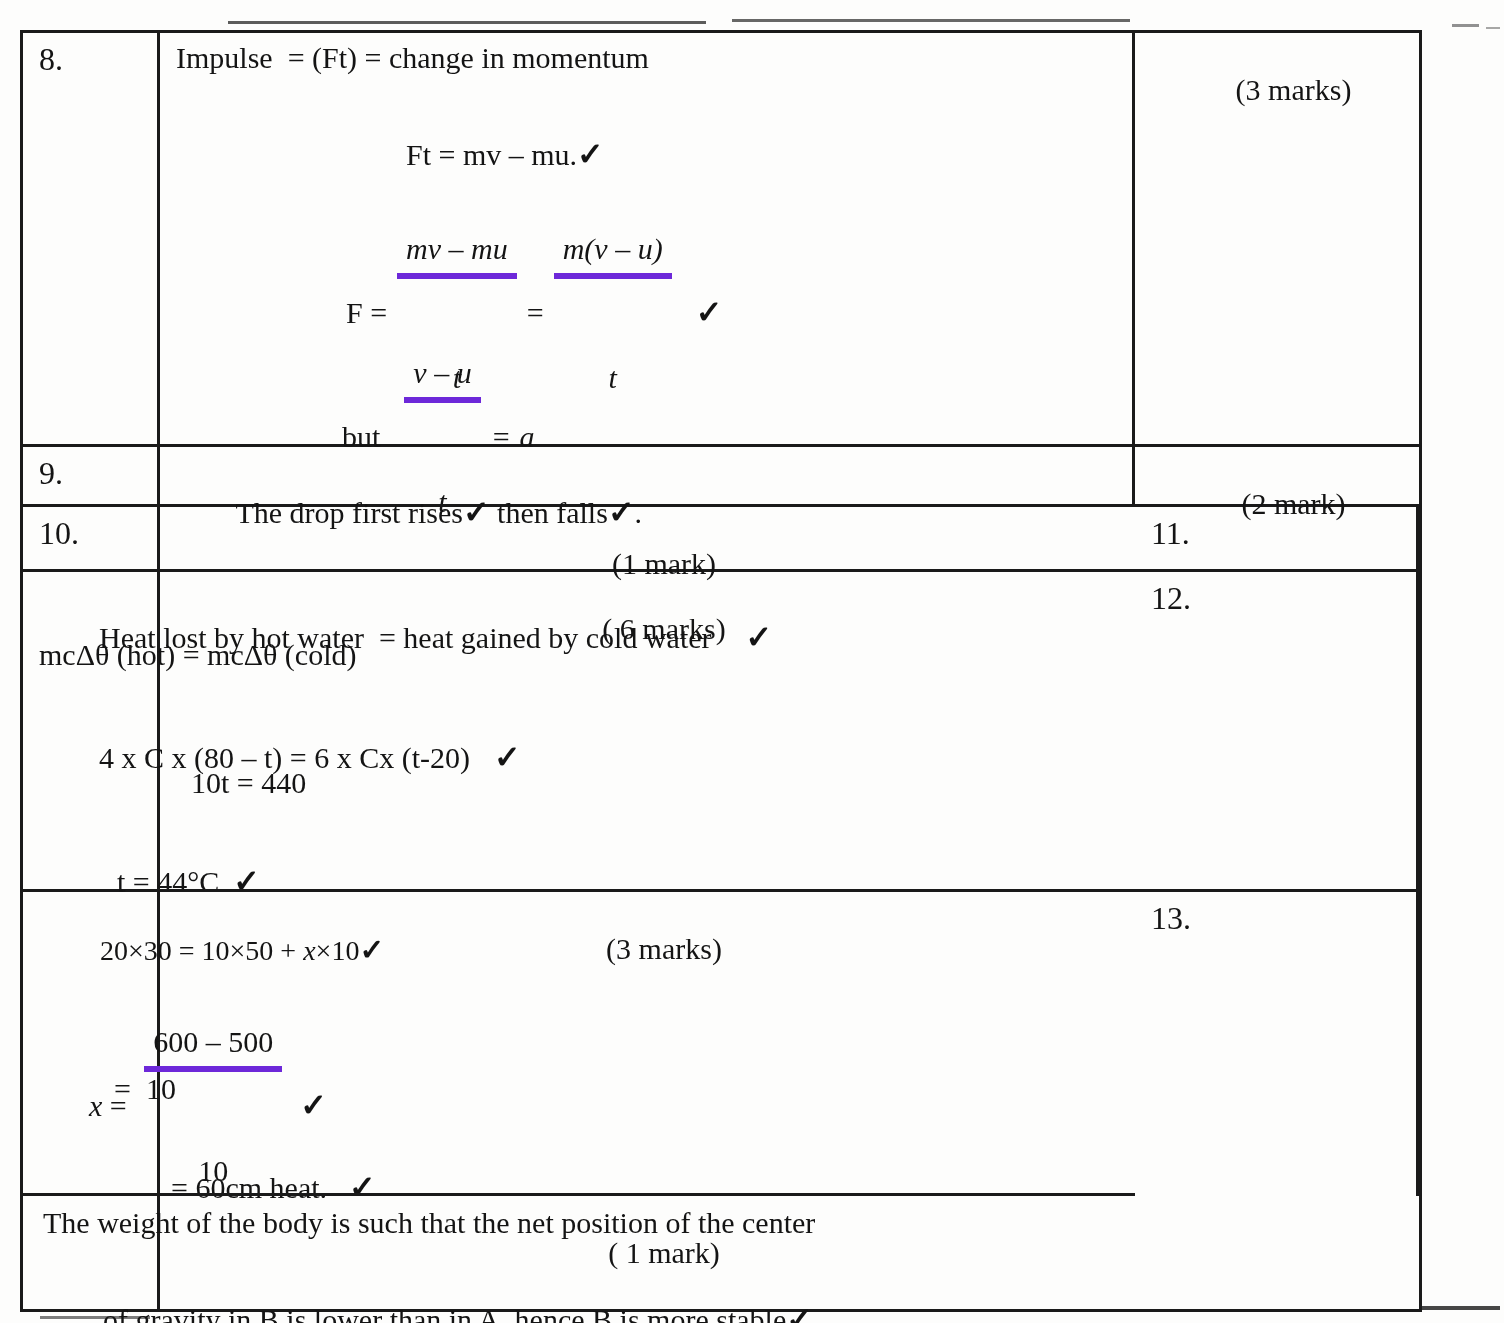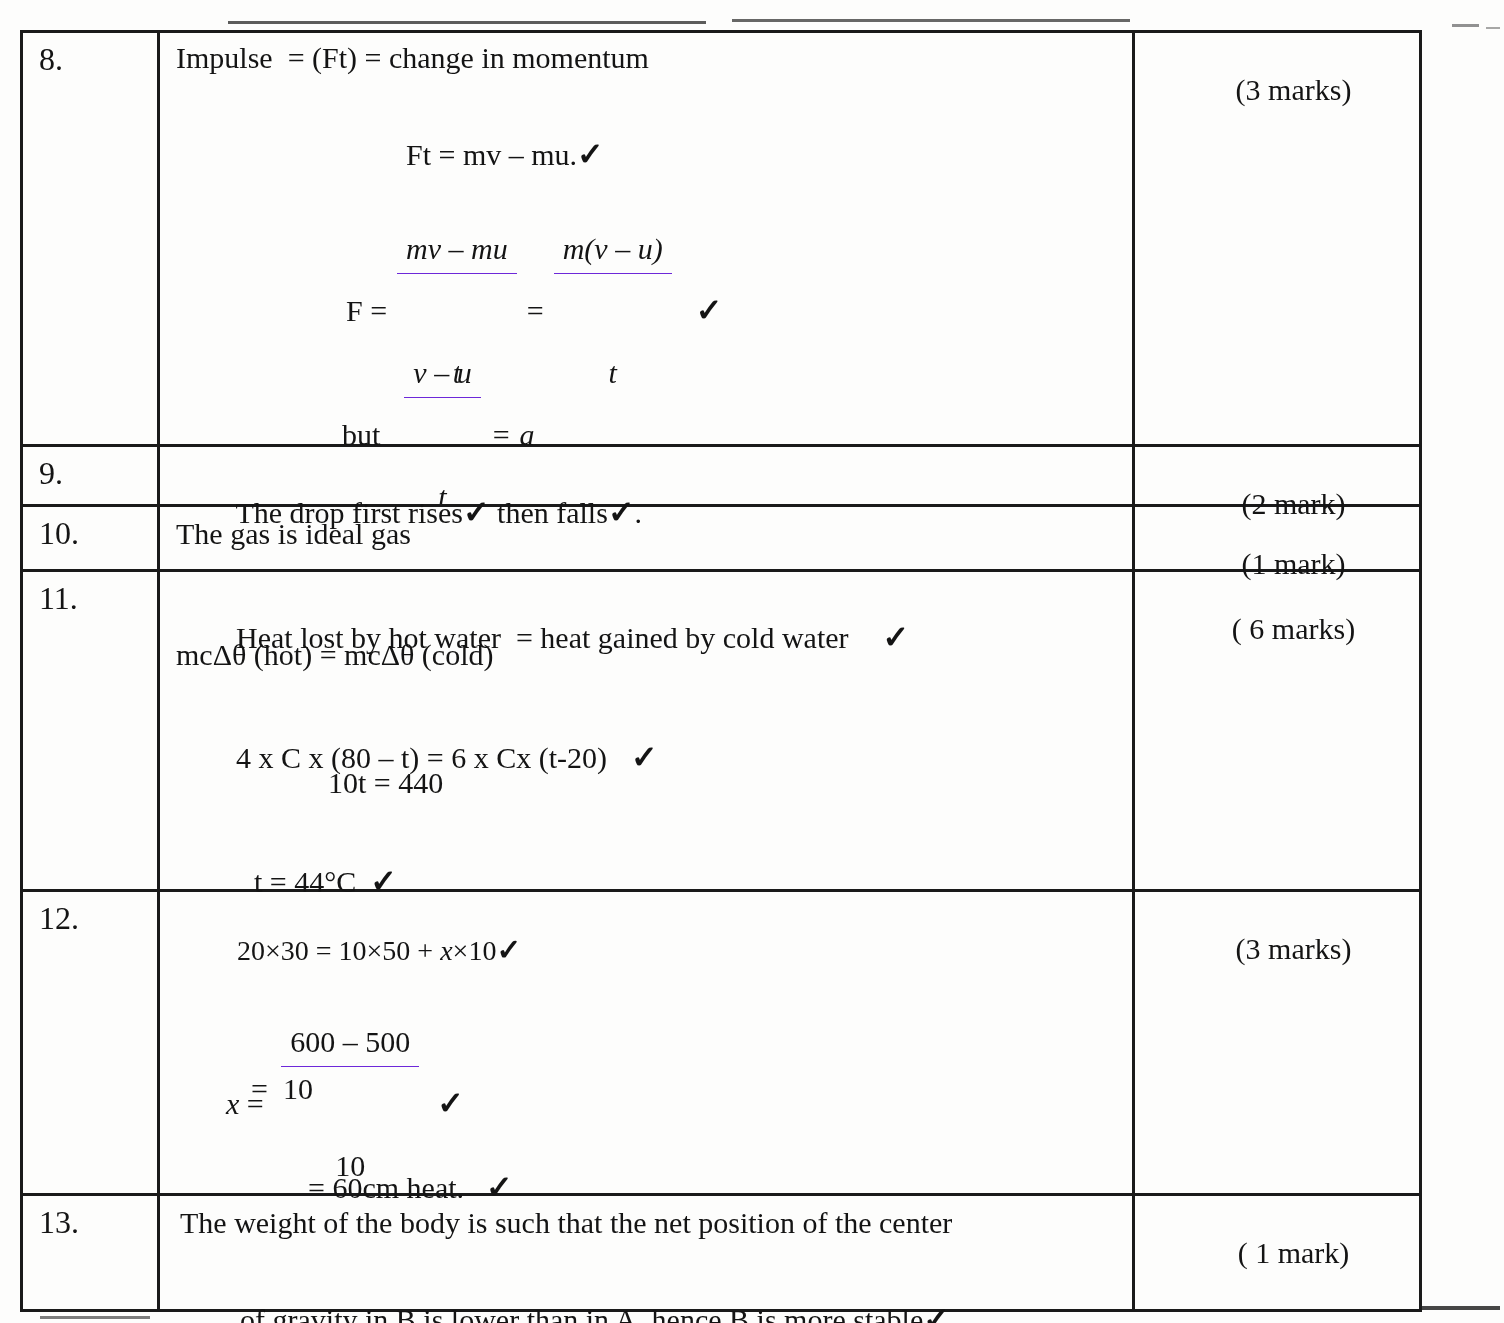--- a/index.html
+++ b/index.html
@@ -13,21 +13,21 @@
   .cell{position:relative;box-sizing:border-box;overflow:visible;padding-left:24px;}
   .c1,.c2{border-right:3px solid #1a1a1a;}
   .rb{border-bottom:3px solid #1a1a1a;}
   .numcell{padding:8px 0 0 16px;font-size:32px;}
   .markscell{text-align:center;padding:6px 12px 0 0;font-size:30px;white-space:pre;}
   .line{position:absolute;white-space:pre;font-size:30px;line-height:1.25;}
   .eqline{display:flex;align-items:center;}
   .it{font-style:italic;}
   .chk{font-weight:700;display:inline-block;font-size:1.06em;}
   .frac{display:inline-block;text-align:center;vertical-align:middle;margin:0 10px;}
-  .frac .fnum{display:block;padding:0 9px 5px;border-bottom:1px solid #6d28d9;}
+  .frac .fnum{display:block;padding:0 9px 5px;border-bottom:6px solid #6d28d9;}
   .frac .fden{display:block;padding-top:5px;}
   .artifact{position:absolute;background:#262626;}
 </style>
 </head>
 <body>
 
 <div class="page">
 
   <div class="artifact" style="left:228px;top:21px;width:478px;height:3px;opacity:.75"></div>
   <div class="artifact" style="left:732px;top:19px;width:398px;height:3px;opacity:.7"></div>
@@ -81,23 +81,20 @@
         <span>The drop first rises</span><span class="chk">✓</span><span> then falls</span><span class="chk">✓</span><span>.</span>
       </div>
     </div>
     <div class="cell rb markscell">
       <span>(2 mark)</span>
     </div>
 
     <div class="cell c1 rb numcell">
       <span>10.</span>
     </div>
-    <div class="cell c2 rb">
-      <div class="line" style="left:16px;top:8px">The gas is ideal gas</div>
-    </div>
     <div class="cell rb markscell">
       <span>(1 mark)</span>
     </div>
 
     <div class="cell c1 rb numcell">
       <span>11.</span>
     </div>
     <div class="cell c2 rb">
       <div class="line" style="left:16px;top:8px">
         <span>Heat lost by hot water  = heat gained by cold water</span><span class="chk" style="margin-left:34px">✓</span>

